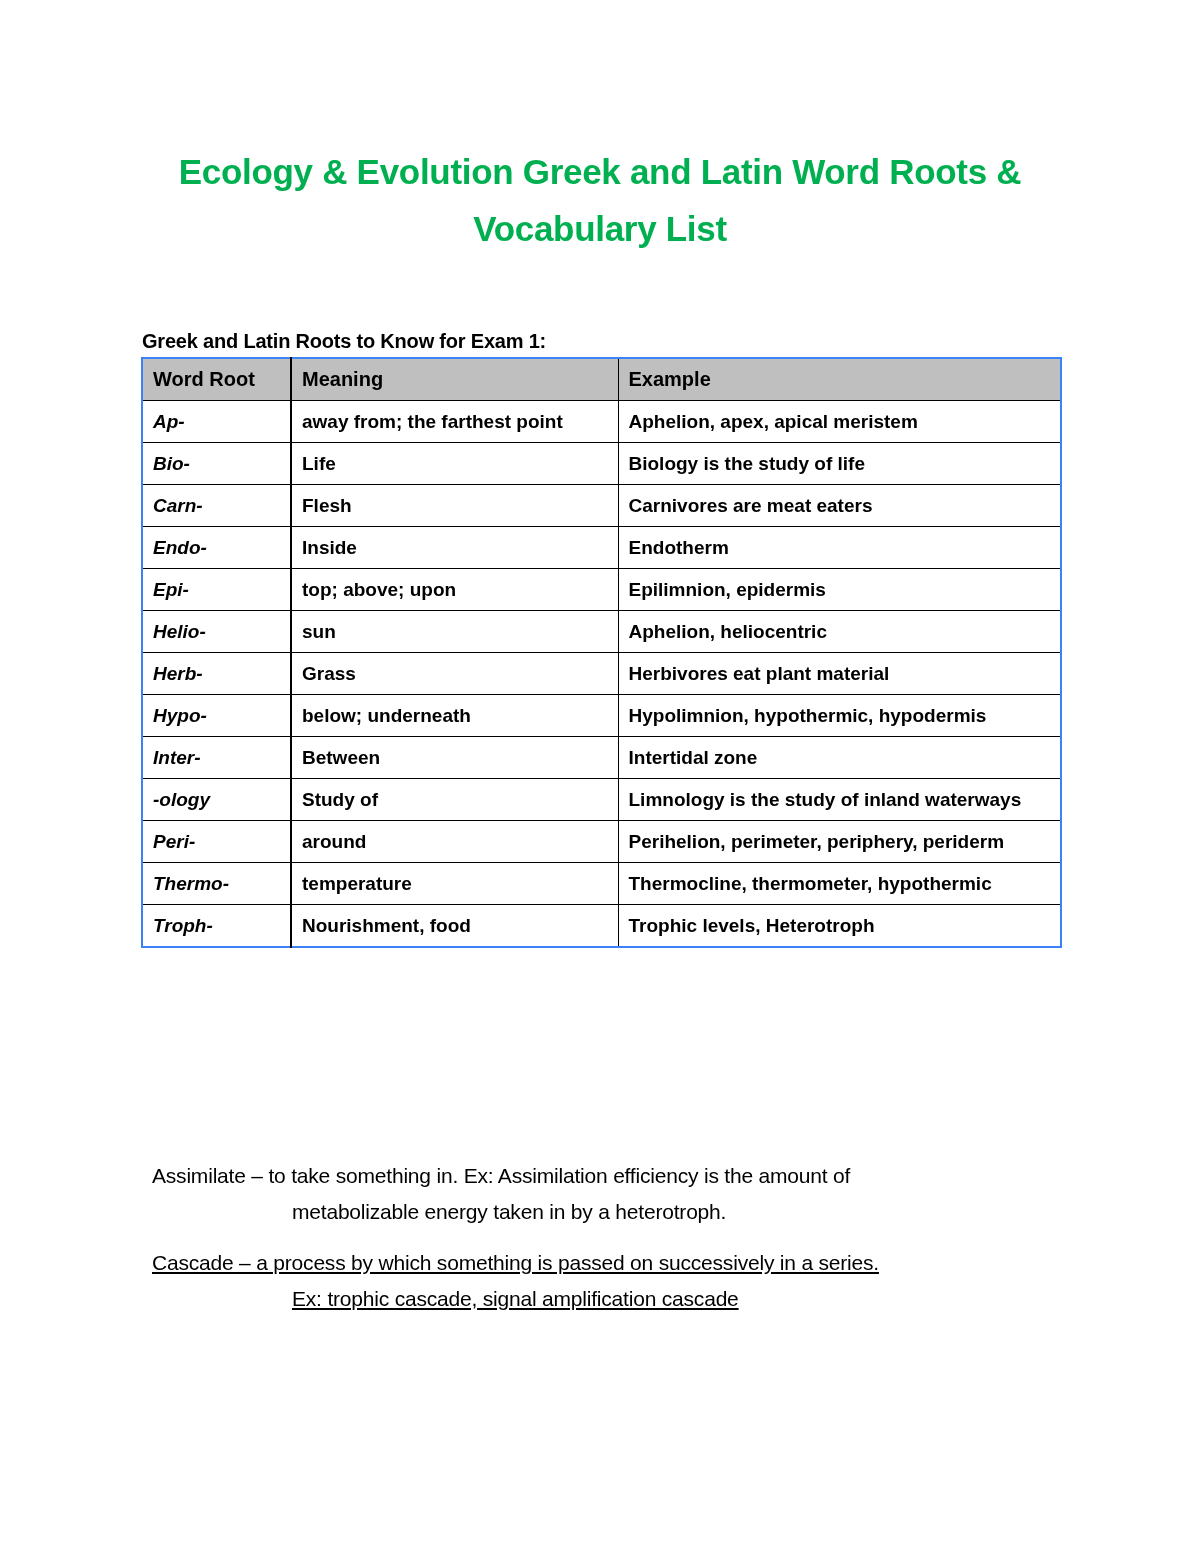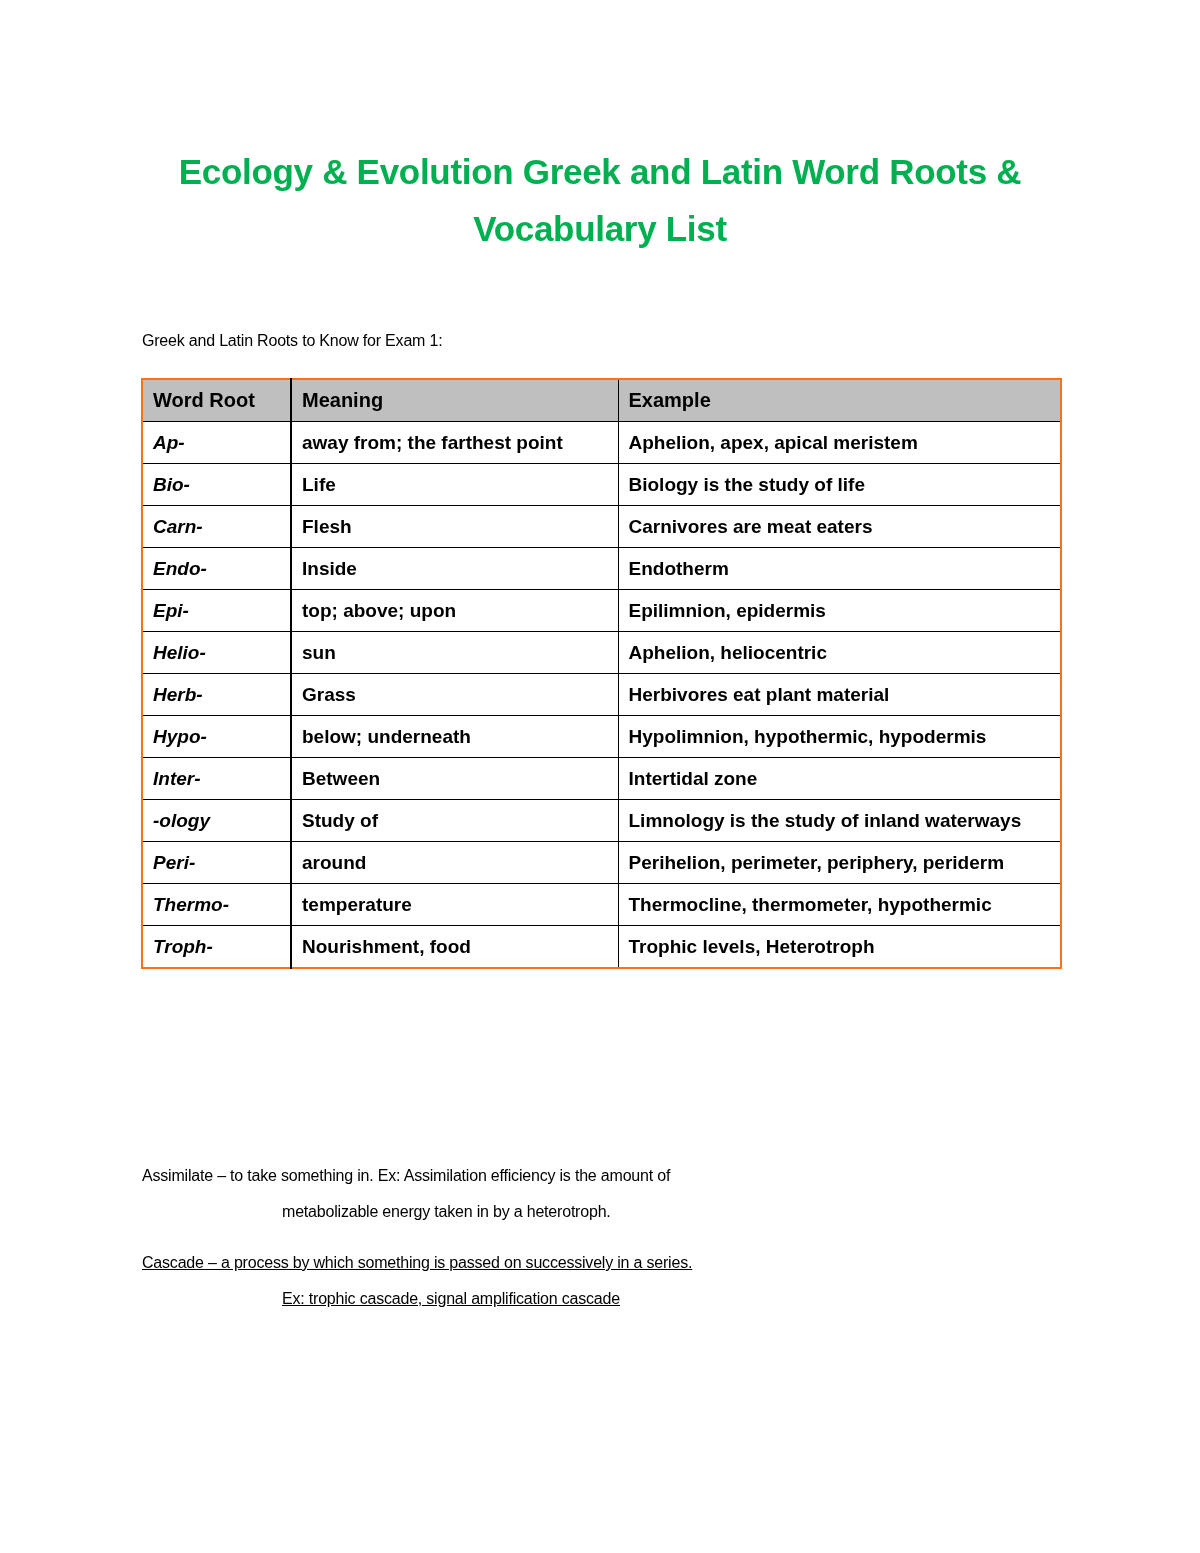--- a/index.html
+++ b/index.html
@@ -29,36 +29,36 @@
       text-align: center;
       color: #00b050;
       font-weight: bold;
       font-size: 35px;
       line-height: 57px;
       letter-spacing: -0.3px;
     }
     .section-heading {
       position: absolute;
       left: 142px;
-      font-weight: normal;
-      font-size: 16px;
+      font-weight: bold;
+      font-size: 20px;
       line-height: 26px;
       letter-spacing: -0.2px;
     }
     .roots-heading { top: 328px; }
     .vocab-heading { top: 1110px; }
 
     table.roots {
       position: absolute;
       left: 141px;
-      top: 378px;
+      top: 357px;
       width: 919px;
       border-collapse: collapse;
       table-layout: fixed;
-      border: 2px solid #f97316;
+      border: 2px solid #3b82f6;
     }
     table.roots col.c1 { width: 149px; }
     table.roots col.c2 { width: 327px; }
     table.roots col.c3 { width: 443px; }
     table.roots th, table.roots td {
       border: 1px solid #000;
       height: 41px;
       padding: 0 10px;
       text-align: left;
       vertical-align: middle;
@@ -71,23 +71,23 @@
       background: #bfbfbf;
       font-weight: bold;
       font-size: 20px;
     }
     table.roots td.root { font-style: italic; }
     table.roots th:first-child,
     table.roots td:first-child { border-right: 2px solid #000; }
 
     .vocab {
       position: absolute;
-      left: 142px;
+      left: 152px;
       width: 900px;
-      font-size: 16px;
+      font-size: 21px;
       line-height: 36px;
       letter-spacing: -0.2px;
     }
     .vocab .cont {
       display: block;
       padding-left: 140px;
     }
     .vocab-1 { top: 1158px; }
     .vocab-2 { top: 1245px; text-decoration: underline; }
   </style>

